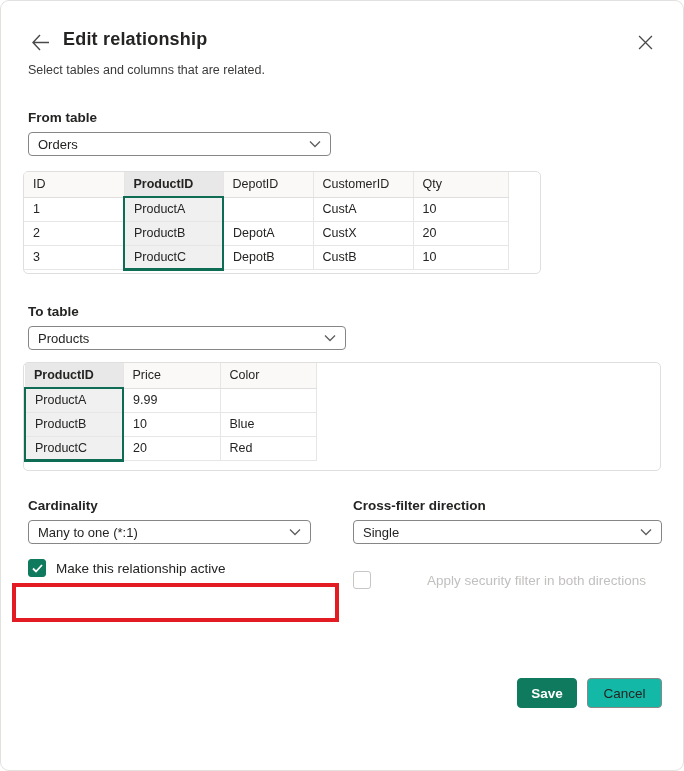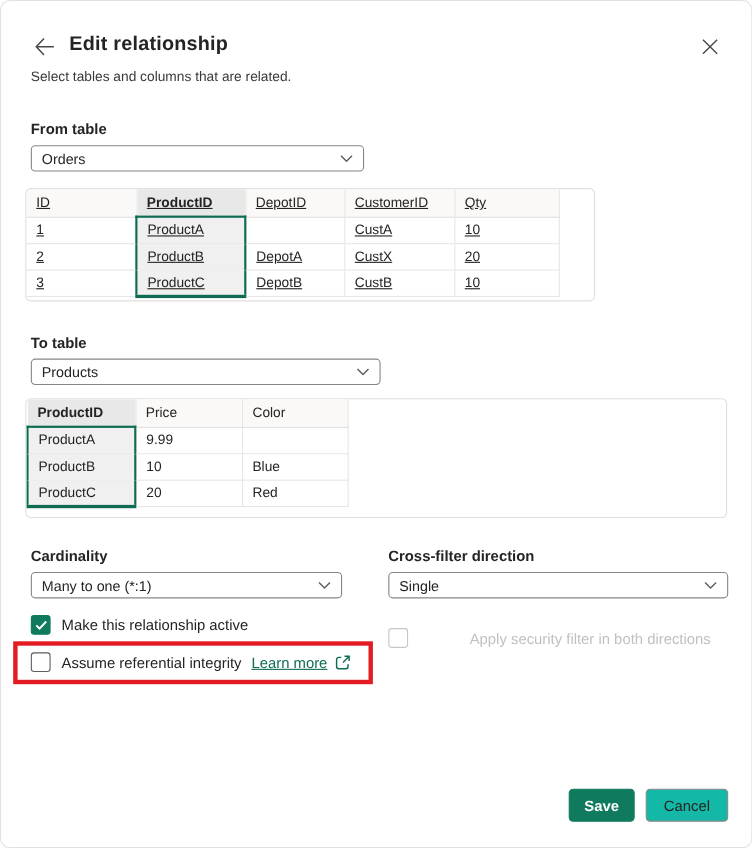--- a/index.html
+++ b/index.html
@@ -74,21 +74,21 @@
     text-decoration:underline; cursor:pointer; display:flex; align-items:center;
   }
   .ext-icon { margin-left:6px; }
   
   .annotation {
     position:absolute; left:11px; top:582px; width:327px; height:39px;
     border:4px solid #e31b23; pointer-events:none;
   }
   
   .btn {
-    position:absolute; top:716px; height:30px; border-radius:4px;
+    position:absolute; top:677px; height:30px; border-radius:4px;
     font-size:13.5px; display:flex; align-items:center; justify-content:center;
     cursor:pointer; font-family:inherit;
   }
   .btn-save { left:516px; width:60px; background:#107a5e; color:#fff; font-weight:700; border:1px solid #107a5e; }
   .btn-cancel { left:586px; width:75px; background:#14b8a6; color:#252423; border:1px solid #8a8886; }
 </style>
 </head>
 <body>
 
 <div class="dialog">
@@ -107,21 +107,21 @@
   <div class="subtitle">Select tables and columns that are related.</div>
 
   <div class="field-label" style="left:27px; top:109px;">From table</div>
   <div class="dropdown" style="left:27px; top:131px; width:303px;">
     <span class="dd-text">Orders</span>
     <svg width="12" height="8" viewBox="0 0 12 8">
       <path d="M1 1.5 L6 6.5 L11 1.5" fill="none" stroke="#605e5c" stroke-width="1.3"></path>
     </svg>
   </div>
 
-  <div class="tbl-wrap" style="left:22px; top:170px; width:518px; height:103px;text-decoration:underline;">
+  <div class="tbl-wrap" style="left:22px; top:170px; width:518px; height:103px;">
     <table class="preview">
       <colgroup>
           <col style="width:100px">
           <col style="width:99px">
           <col style="width:90px">
           <col style="width:100px">
           <col style="width:95px">
         </colgroup>
       <tbody>
           <tr>
@@ -219,30 +219,19 @@
       </svg>
     </span>
     <span class="chk-label">Make this relationship active</span>
   </div>
 
   <div class="chk-row" style="left:352px; top:570px;gap:46px;">
     <span class="chk-box disabled"></span>
     <span class="chk-label disabled">Apply security filter in both directions</span>
   </div>
 
-  <div class="chk-row" style="left:27px; top:592px;">
-    <span class="chk-box"></span>
-    <span class="chk-label">Assume referential integrity</span>
-    <span class="learn-more">
-      <span>Learn more</span>
-      <svg class="ext-icon" width="15" height="15" viewBox="0 0 15 15">
-        <path d="M6.2 2.6 H4 a2 2 0 0 0 -2 2 V11 a2 2 0 0 0 2 2 H10.4 a2 2 0 0 0 2 -2 V8.8" fill="none" stroke="#0e6b54" stroke-width="1.3"></path>
-        <path d="M7.8 7.2 L13.2 1.8 M9.2 1.6 H13.4 V5.8" fill="none" stroke="#0e6b54" stroke-width="1.3"></path>
-      </svg>
-    </span>
-  </div>
 
   <div class="annotation"></div>
 
   <button class="btn btn-save">Save</button>
   <button class="btn btn-cancel">Cancel</button>
 
 </div>
 
 </body></html>

